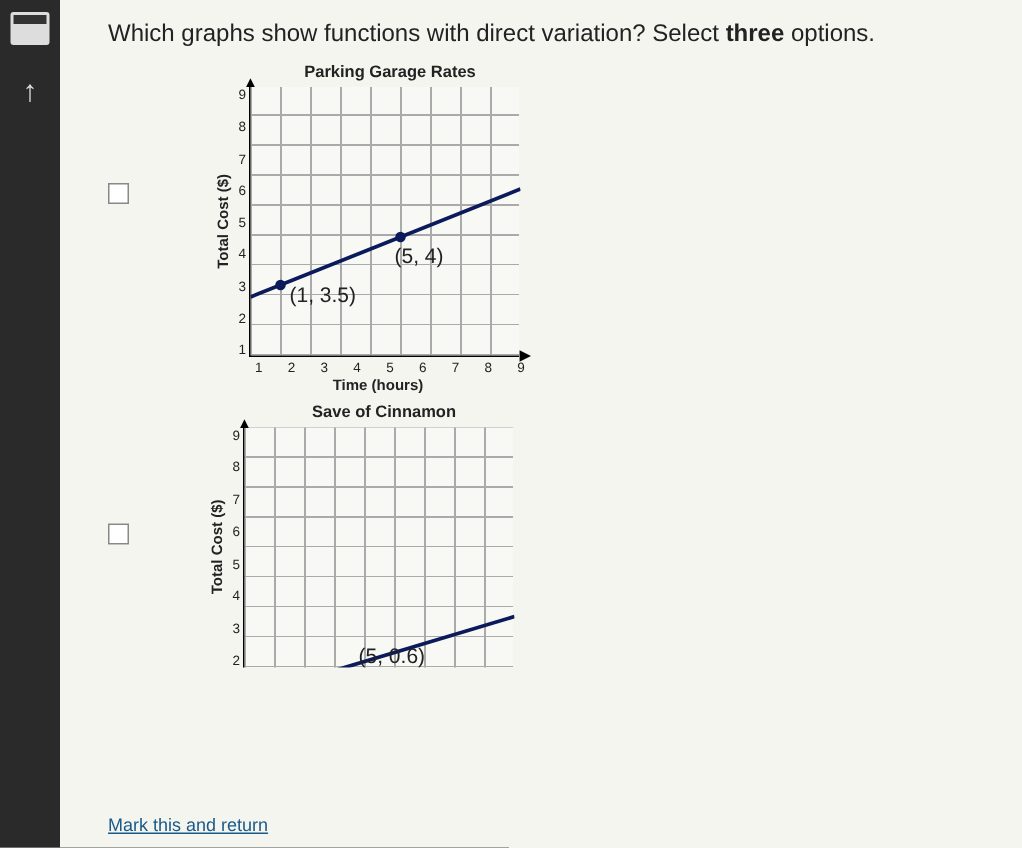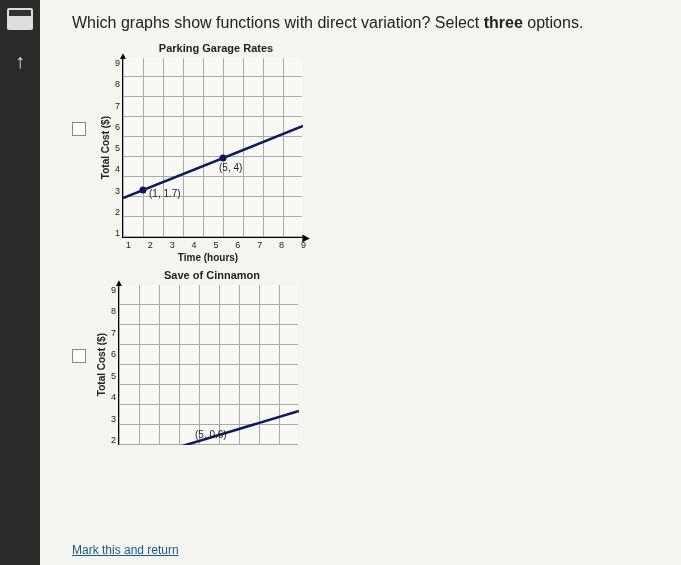--- a/index.html
+++ b/index.html
@@ -5,32 +5,32 @@
 * { margin:0; padding:0; box-sizing:border-box; font-family:Arial, sans-serif; }
 body { width:681px; height:565px; background:#1a1a1a; display:flex; }
 .sidebar { width:40px; height:100%; background:#2a2a2a; display:flex; flex-direction:column; align-items:center; padding-top:8px; gap:20px; }
 .calc-icon { width:26px; height:22px; background:#ddd; border-radius:2px; display:flex; flex-direction:column; justify-content:flex-start; padding:2px; }
 .calc-icon .bar { height:6px; background:#333; margin-bottom:2px; }
 .up-icon { font-size:20px; color:#ddd; font-weight:bold; }
 .main { flex:1; background:#f5f5f0; padding:14px 18px 8px 32px; display:flex; flex-direction:column; position:relative; }
 .question { font-size:16px; color:#222; margin-bottom:10px; }
 .question b { font-weight:bold; }
 .options { flex:1; overflow:hidden; }
-.option { display:flex; align-items:flex-start; margin-bottom:6px; }
+.option { display:flex; align-items:flex-start; margin-bottom:6px;gap:44px; }
 .checkbox { width:14px; height:14px; border:1px solid #888; background:#fff; margin-top:80px; margin-right:10px; flex-shrink:0; cursor:pointer; }
 .chart-wrap { display:flex; flex-direction:column; align-items:center; }
 .chart-title { font-size:11px; font-weight:bold; color:#222; margin-bottom:4px; margin-left:30px; }
 .chart-body { display:flex; align-items:center; }
 .ylabel { writing-mode:vertical-rl; transform:rotate(180deg); font-size:10px; font-weight:bold; color:#222; margin-right:4px; }
 .yaxis { display:flex; flex-direction:column; justify-content:space-between; font-size:9px; color:#222; text-align:right; padding-right:2px; }
 .grid { position:relative; background:repeating-linear-gradient(to right, #aaa 0, #aaa 1px, transparent 1px, transparent 20px), repeating-linear-gradient(to top, #aaa 0, #aaa 1px, transparent 1px, transparent 20px); background-color:#f8f8f5; border-left:1.5px solid #000; border-bottom:1.5px solid #000; }
 .arrow-up { position:absolute; top:-8px; left:-5px; font-size:10px; color:#000; }
 .arrow-right { position:absolute; bottom:-6px; right:-8px; font-size:10px; color:#000; }
 .line-svg { position:absolute; top:0; left:0; pointer-events:none; }
-.pt-label { position:absolute; font-size:10px; color:#222; white-space:nowrap; }
+.pt-label { position:absolute; font-size:14px; color:#222; white-space:nowrap; }
 .xaxis { display:flex; justify-content:space-between; font-size:9px; color:#222; padding-top:2px; margin-left:0; }
 .xlabel { font-size:10px; font-weight:bold; color:#222; text-align:center; margin-top:2px; margin-left:14px; }
 .footer { display:flex; justify-content:space-between; align-items:flex-end; padding-top:6px; border-top:1px solid rgba(0,0,0,0); }
 .mark-link { font-size:12px; color:#1a5a8a; text-decoration:underline; cursor:pointer; }
 .save-btn { background:#fff; border:1px solid #aaa; padding:8px 18px; font-size:14px; color:#222; cursor:pointer; border-radius:2px; }
 </style>
 </head>
 <body>
 
 <div class="sidebar">
@@ -65,21 +65,21 @@
               <span>1</span>
           </div>
           <div class="grid" style="width:180px;height:180px;">
             <span class="arrow-up">▲</span>
             <span class="arrow-right">▶</span>
             <svg class="line-svg" width="180" height="180">
               <line x1="0" y1="140" x2="180" y2="68" stroke="#0a1a5a" stroke-width="2.5"></line>
               <circle cx="20" cy="132" r="3.5" fill="#0a1a5a"></circle>
               <circle cx="100" cy="100" r="3.5" fill="#0a1a5a"></circle>
             </svg>
-            <div class="pt-label" style="left:26px;top:130px;">(1, 1.7)</div>
+            <div class="pt-label" style="left:26px;top:130px;">(1, 3.5)</div>
             <div class="pt-label" style="left:96px;top:104px;">(5, 4)</div>
           </div>
         </div>
         <div class="xaxis" style="width:180px;margin-left:30px;">
           <span>1</span>
             <span>2</span>
             <span>3</span>
             <span>4</span>
             <span>5</span>
             <span>6</span>

